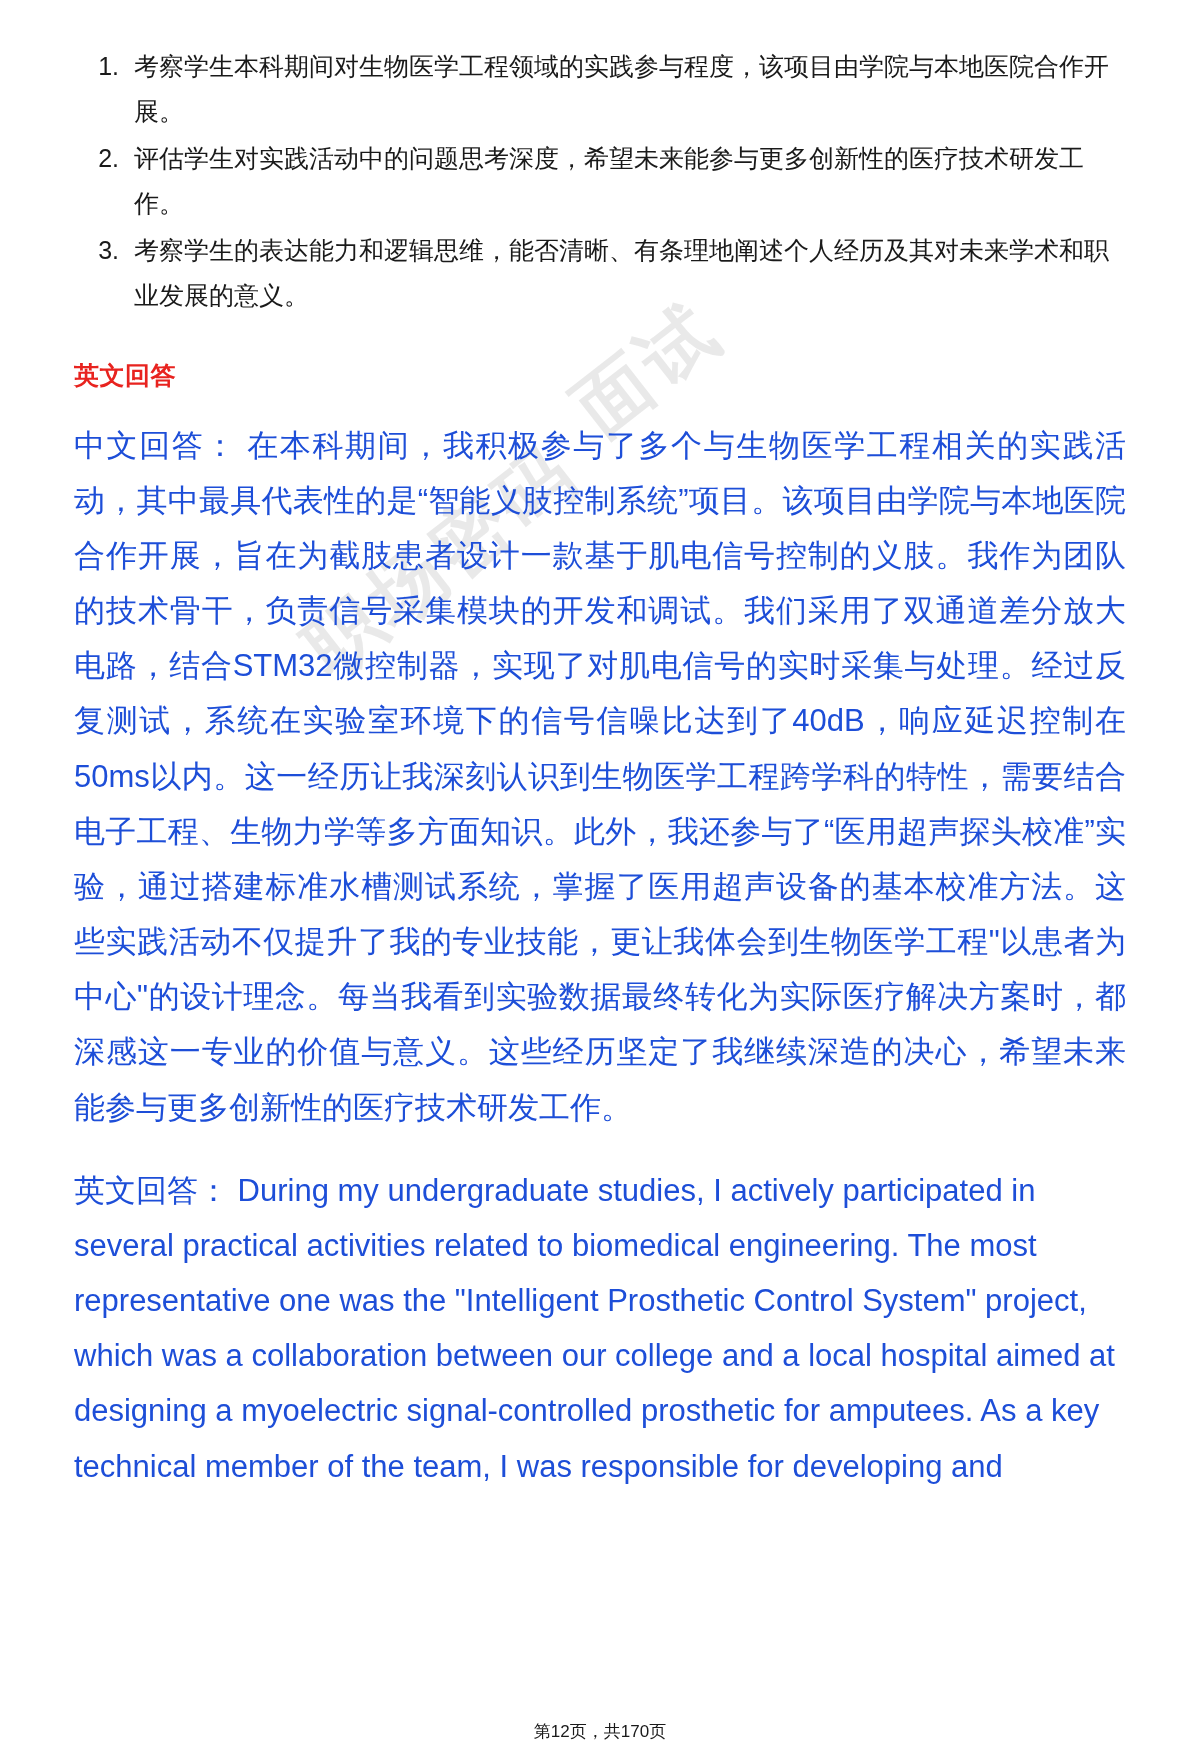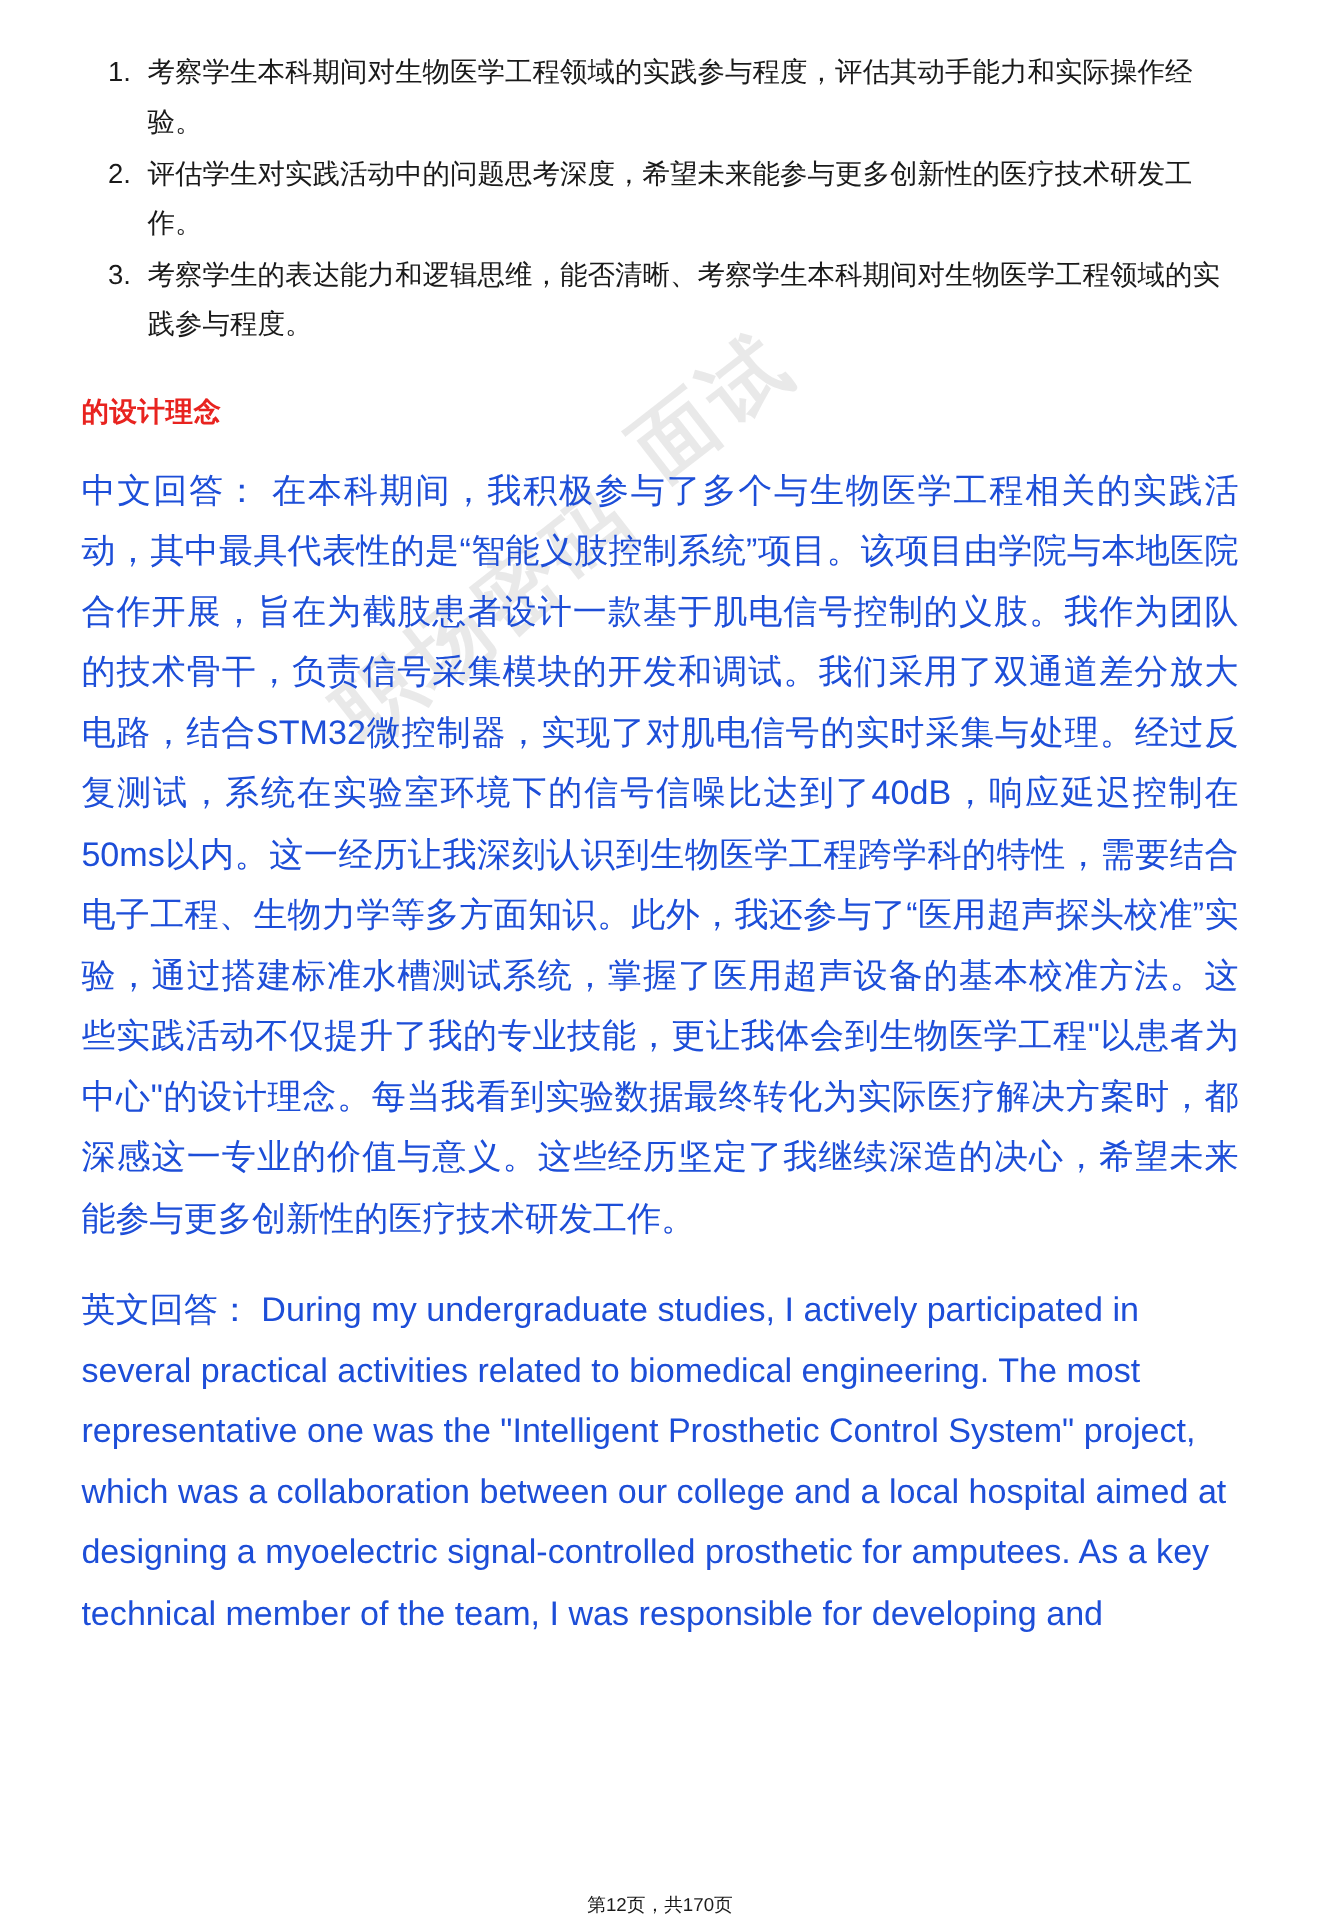--- a/index.html
+++ b/index.html
@@ -104,26 +104,26 @@
 
   <div class="watermark">
     <span class="wm1">职场密码</span>
     <span class="wm2">面试</span>
   </div>
 
   <div class="content">
 
 
     <ol class="points">
-      <li>考察学生本科期间对生物医学工程领域的实践参与程度，评估其动手能力和实际操作经验。</li>
+      <li>考察学生本科期间对生物医学工程领域的实践参与程度，该项目由学院与本地医院合作开展。</li>
       <li>评估学生对实践活动中的问题思考深度，希望未来能参与更多创新性的医疗技术研发工作。</li>
-      <li>考察学生的表达能力和逻辑思维，能否清晰、考察学生本科期间对生物医学工程领域的实践参与程度。</li>
+      <li>考察学生的表达能力和逻辑思维，能否清晰、有条理地阐述个人经历及其对未来学术和职业发展的意义。</li>
     </ol>
 
-    <h2 class="section-heading second">的设计理念</h2>
+    <h2 class="section-heading second">英文回答</h2>
 
     <p class="para">中文回答： 在本科期间，我积极参与了多个与生物医学工程相关的实践活动，其中最具代表性的是“智能义肢控制系统”项目。该项目由学院与本地医院合作开展，旨在为截肢患者设计一款基于肌电信号控制的义肢。我作为团队的技术骨干，负责信号采集模块的开发和调试。我们采用了双通道差分放大电路，结合STM32微控制器，实现了对肌电信号的实时采集与处理。经过反复测试，系统在实验室环境下的信号信噪比达到了40dB，响应延迟控制在50ms以内。这一经历让我深刻认识到生物医学工程跨学科的特性，需要结合电子工程、生物力学等多方面知识。此外，我还参与了“医用超声探头校准”实验，通过搭建标准水槽测试系统，掌握了医用超声设备的基本校准方法。这些实践活动不仅提升了我的专业技能，更让我体会到生物医学工程"以患者为中心"的设计理念。每当我看到实验数据最终转化为实际医疗解决方案时，都深感这一专业的价值与意义。这些经历坚定了我继续深造的决心，希望未来能参与更多创新性的医疗技术研发工作。</p>
 
     <p class="para en">英文回答： During my undergraduate studies, I actively participated in several practical activities related to biomedical engineering. The most representative one was the "Intelligent Prosthetic Control System" project, which was a collaboration between our college and a local hospital aimed at designing a myoelectric signal-controlled prosthetic for amputees. As a key technical member of the team, I was responsible for developing and</p>
 
   </div>
 
   <div class="footer">第12页，共170页</div>
 
 </div>

